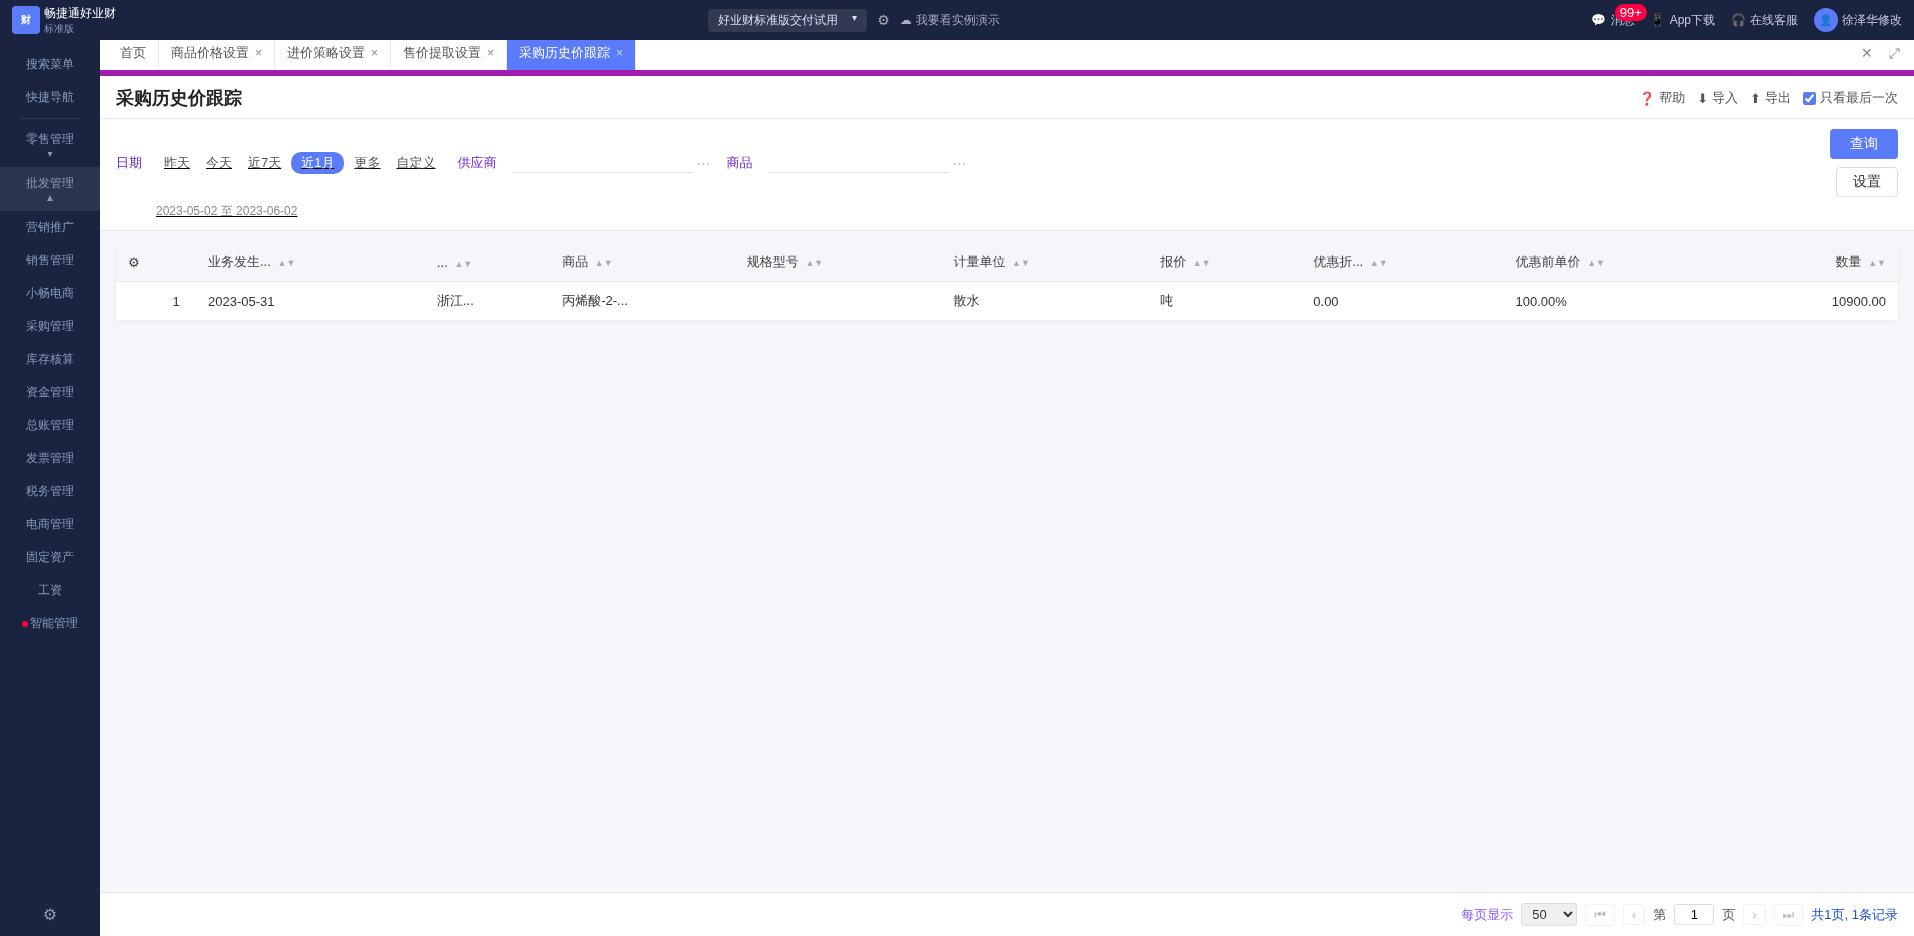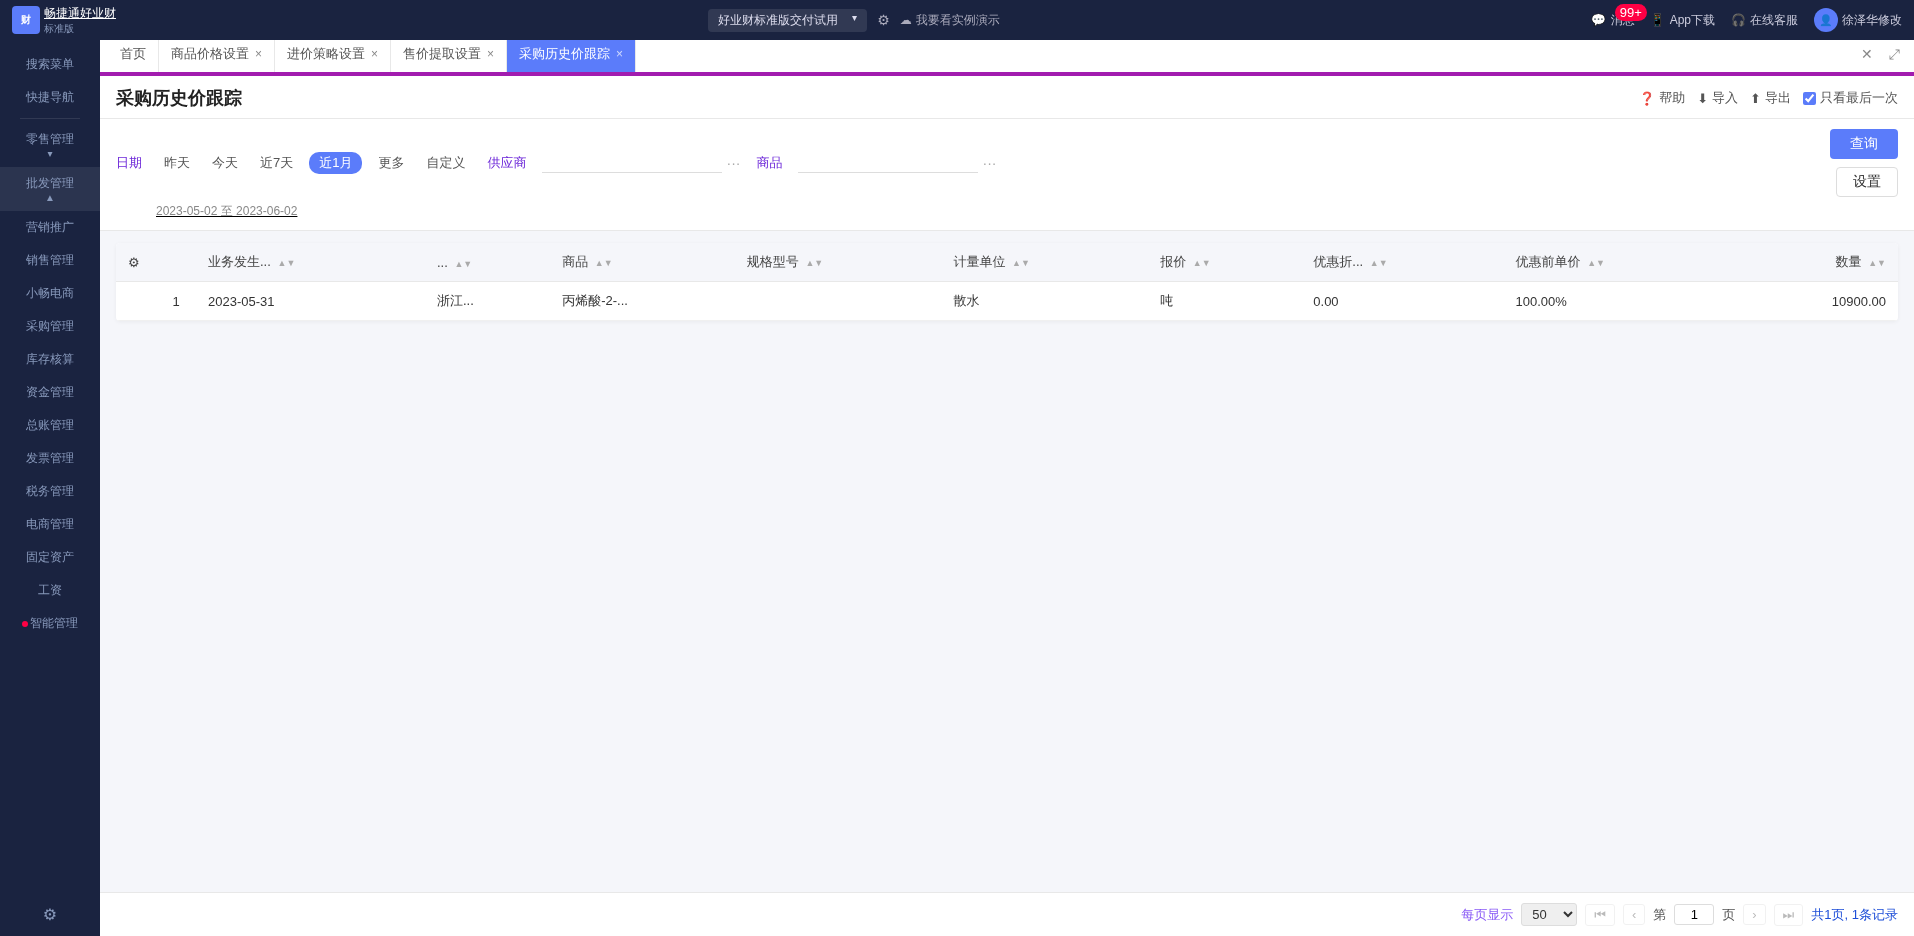--- a/index.html
+++ b/index.html
@@ -19,21 +19,21 @@
     .gear-btn { background: none; border: none; color: #aab; cursor: pointer; font-size: 14px; padding: 4px; }
     .demo-btn { display: flex; align-items: center; gap: 4px; color: #aab; font-size: 12px; cursor: pointer; }
     .topbar-right { display: flex; align-items: center; gap: 16px; }
     .topbar-action { display: flex; align-items: center; gap: 4px; color: #ccd; font-size: 12px; cursor: pointer; position: relative; }
     .badge { background: #f04; color: #fff; border-radius: 10px; font-size: 13px; padding: 1px 5px; position: absolute; top: -8px; right: -12px; }
     .user-area { display: flex; align-items: center; gap: 4px; color: #ccd; font-size: 12px; cursor: pointer; }
     .user-avatar { width: 24px; height: 24px; border-radius: 50%; background: #5b7cfa; display: flex; align-items: center; justify-content: center; font-size: 11px; color: #fff; }
 
     
     .tabbar {
-      display: flex; align-items: center; background: #fff; border-bottom: 4px solid #a21caf;
+      display: flex; align-items: center; background: #fff; border-bottom: 6px solid #a21caf;
       height: 36px; padding: 0 0 4px 8px; flex-shrink: 0; overflow-x: auto;
     }
     .tab {
       display: flex; align-items: center; height: 36px; padding: 0 12px; font-size: 13px;
       color: #555; cursor: pointer; border-right: 1px solid #e8e8e8; white-space: nowrap; gap: 6px;
       flex-shrink: 0;
     }
     .tab.active { background: #5b7cfa; color: #fff; }
     .tab.home { color: #555; font-weight: normal; border-right: 1px solid #e8e8e8; }
     .tab-close { font-size: 12px; opacity: 0.7; cursor: pointer; }
@@ -63,21 +63,21 @@
     .page-title { font-size: 18px; font-weight: bold; color: #222; }
     .page-actions { display: flex; align-items: center; gap: 12px; }
     .page-action-btn { display: flex; align-items: center; gap: 4px; font-size: 13px; color: #555; cursor: pointer; }
     .checkbox-label { display: flex; align-items: center; gap: 4px; font-size: 13px; color: #555; }
     .checkbox-label input { accent-color: #5b7cfa; }
 
     
     .filter-bar { background: #fff; padding: 10px 16px; border-bottom: 1px solid #e8e8e8; flex-shrink: 0; }
     .filter-row { display: flex; align-items: center; gap: 16px; margin-bottom: 4px; }
     .filter-label { font-size: 13px; color: #6d28d9; white-space: nowrap; }
-    .date-options { display: flex; align-items: center; gap: 10px; }
+    .date-options { display: flex; align-items: center; gap: 4px; text-decoration: underline; }
     .date-opt { font-size: 13px; color: #555; cursor: pointer; padding: 2px 6px; border-radius: 3px; }
     .date-opt.active { background: #5b7cfa; color: #fff; border-radius: 10px; padding: 2px 10px; }
     .date-range { font-size: 12px; color: #888; margin-left: 4px; }
     .supplier-input { display: flex; align-items: center; gap: 4px; }
     .filter-input { border: none; border-bottom: 1px solid #ddd; padding: 2px 6px; font-size: 13px; color: #333; outline: none; width: 180px; background: transparent; }
     .filter-dots { color: #aaa; font-size: 14px; cursor: pointer; }
     .query-btn { background: #5b7cfa; color: #fff; border: none; border-radius: 4px; padding: 6px 20px; font-size: 14px; cursor: pointer; }
     .settings-btn { background: #fff; color: #333; border: 1px solid #ddd; border-radius: 4px; padding: 5px 16px; font-size: 14px; cursor: pointer; margin-top: 4px; }
     .filter-actions { display: flex; flex-direction: column; align-items: flex-end; gap: 4px; margin-left: auto; }
 
@@ -101,21 +101,21 @@
     .page-total { color: #1d4ed8; }
   </style>
 </head>
 <body>
 
 <div class="topbar">
   <div class="topbar-left">
     <div class="app-logo">
       <div class="app-logo-icon">财</div>
       <div>
-        <div style="font-size:12px;color:#fff;text-decoration:underline;">畅捷通好业财</div>
+        <div style="font-size:12px;color:#fff;">畅捷通好业财</div>
         <div style="font-size:10px;color:#8899bb;">标准版</div>
       </div>
     </div>
   </div>
   <div class="topbar-mid">
     <div class="version-selector">
       <span>好业财标准版交付试用</span>
       <span class="chevron">▾</span>
     </div>
     <button class="gear-btn">⚙</button>

